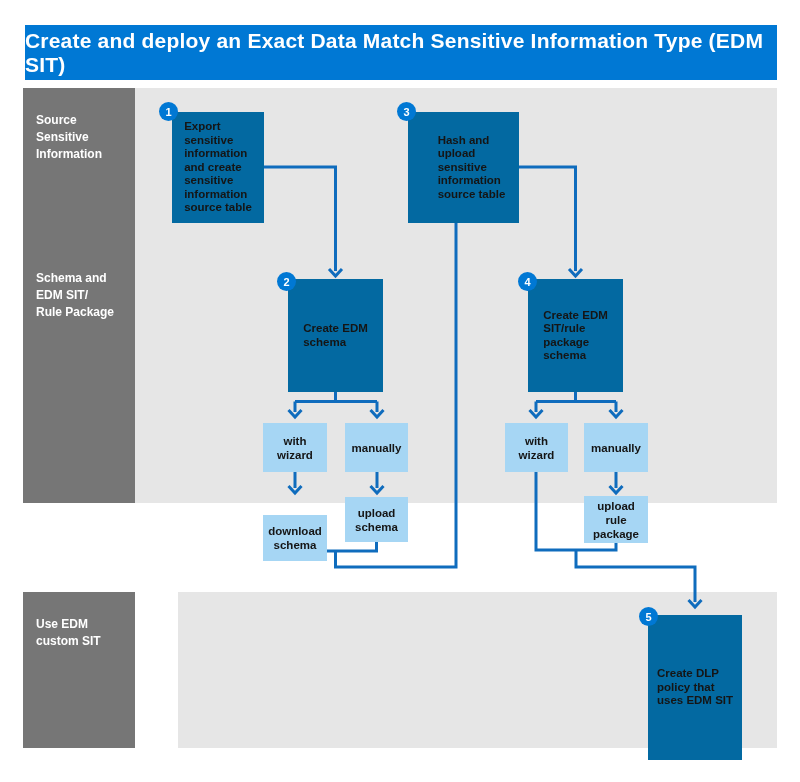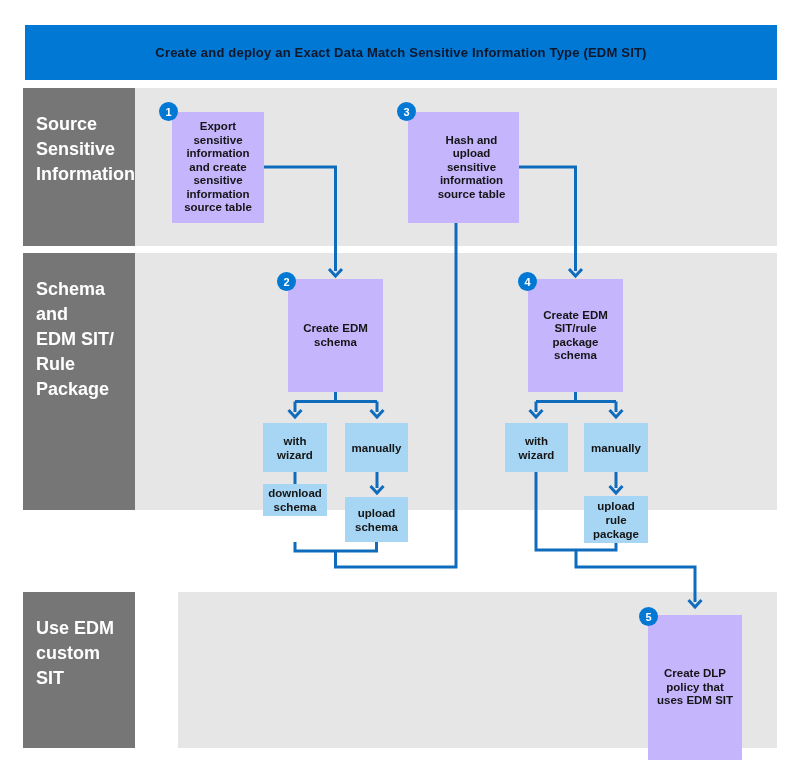--- a/index.html
+++ b/index.html
@@ -4,32 +4,32 @@
 <style>
   html,body{margin:0;padding:0;background:#ffffff;}
   .canvas{
     position:relative;width:800px;height:782px;background:#ffffff;overflow:hidden;
     font-family:"Liberation Sans", sans-serif;
   }
   .banner{
     position:absolute;left:25px;top:25px;width:752px;height:55px;
     background:#0078d4;display:flex;align-items:center;justify-content:center;
   }
-  .banner span{color:#0f172a;font-size:13px;font-weight:600;letter-spacing:.2px;}
+  .banner span{color:#ffffff;font-size:21px;font-weight:600;letter-spacing:.2px;}
   .lane{position:absolute;left:23px;width:754px;display:flex;}
   .lane-label{
-    width:112px;background:#767676;color:#ffffff;font-size:18px;font-weight:600;
-    line-height:25px;padding:24px 8px 0 13px;box-sizing:border-box;white-space:pre-line;
+    width:112px;background:#767676;color:#ffffff;font-size:12px;font-weight:600;
+    line-height:17px;padding:24px 8px 0 13px;box-sizing:border-box;white-space:pre-line;
   }
   .lane-body{flex:1;background:#e6e6e6;}
   .connectors{position:absolute;left:0;top:0;pointer-events:none;}
   .connectors path{fill:none;stroke:#0f6cbd;stroke-width:3px;}
   .stepbox{
-    position:absolute;background:#c4b5fd;display:flex;align-items:center;justify-content:center;
-    text-align:center;color:#151515;font-size:11.5px;font-weight:600;line-height:13.5px;
+    position:absolute;background:#0369a1;display:flex;align-items:center;justify-content:center;
+    color:#151515;font-size:11.5px;font-weight:600;line-height:13.5px;
     white-space:pre-line;
   }
   .optbox{
     position:absolute;background:#a6d6f4;display:flex;align-items:center;justify-content:center;
     text-align:center;color:#151515;font-size:11.5px;font-weight:600;line-height:14px;
     white-space:pre-line;
   }
   .badge{
     position:absolute;width:19px;height:19px;border-radius:50%;background:#0078d4;
     color:#ffffff;font-size:11px;font-weight:700;display:flex;align-items:center;justify-content:center;
@@ -43,21 +43,21 @@
   <div class="banner">
     <span>Create and deploy an Exact Data Match Sensitive Information Type (EDM SIT)</span>
   </div>
 
   <div class="lane" style="top:88px;height:158px;">
     <div class="lane-label">Source
 Sensitive
 Information</div>
     <div class="lane-body"></div>
   </div>
-  <div class="lane" style="top:253px;height:257px;">
+  <div class="lane" style="top:246px;height:257px;">
     <div class="lane-label">Schema and
 EDM SIT/
 Rule Package</div>
     <div class="lane-body"></div>
   </div>
   <div class="lane" style="top:592px;height:156px;gap:43px;">
     <div class="lane-label">Use EDM
 custom SIT</div>
     <div class="lane-body"></div>
   </div>
@@ -111,21 +111,21 @@
 SIT/rule
 package
 schema</div>
   <div class="stepbox" style="left:648px;top:615px;width:94px;height:145px;">Create DLP
 policy that
 uses EDM SIT</div>
 
   <div class="optbox" style="left:263px;top:423px;width:64px;height:49px;">with
 wizard</div>
   <div class="optbox" style="left:345px;top:423px;width:63px;height:49px;">manually</div>
-  <div class="optbox" style="left:263px;top:484px;width:64px;height:32px;">download
+  <div class="optbox" style="left:263px;top:515px;width:64px;height:46px;">download
 schema</div>
   <div class="optbox" style="left:345px;top:497px;width:63px;height:45px;">upload
 schema</div>
   <div class="optbox" style="left:505px;top:423px;width:63px;height:49px;">with
 wizard</div>
   <div class="optbox" style="left:584px;top:423px;width:64px;height:49px;">manually</div>
   <div class="optbox" style="left:584px;top:496px;width:64px;height:47px;">upload
 rule
 package</div>
 

